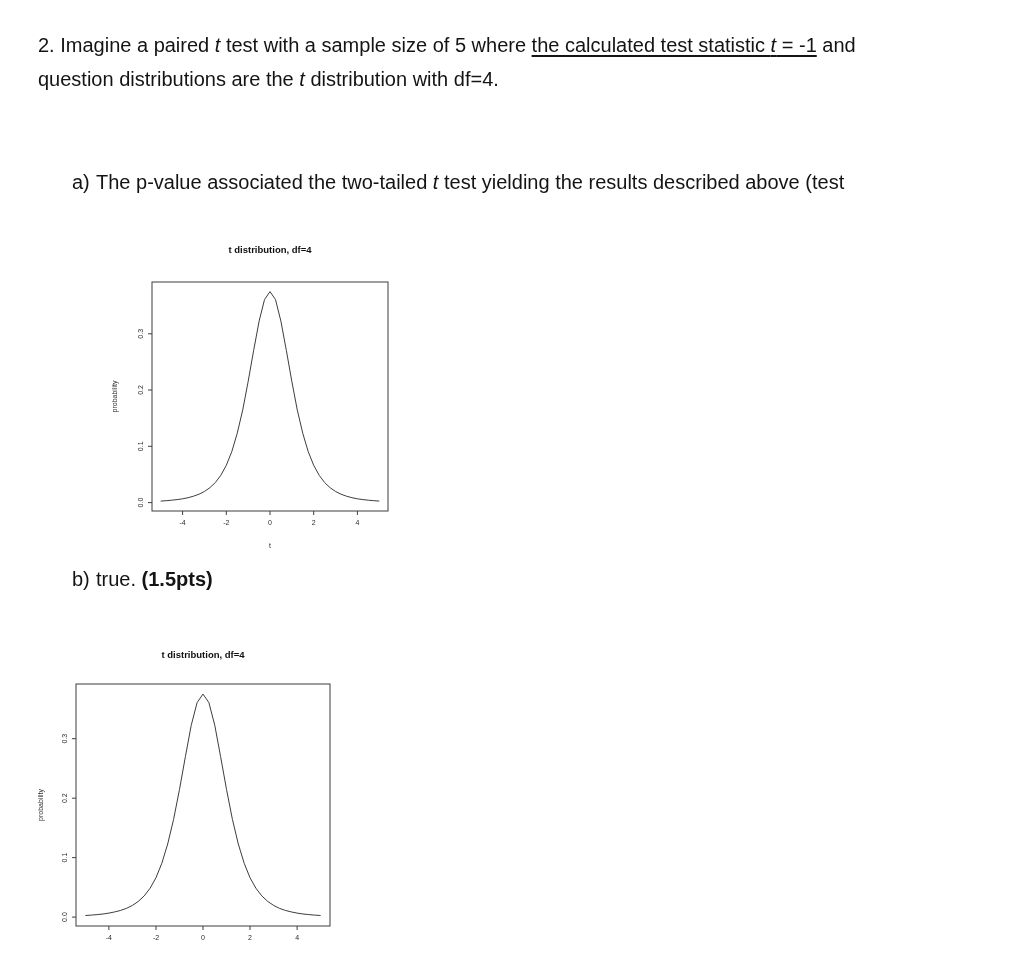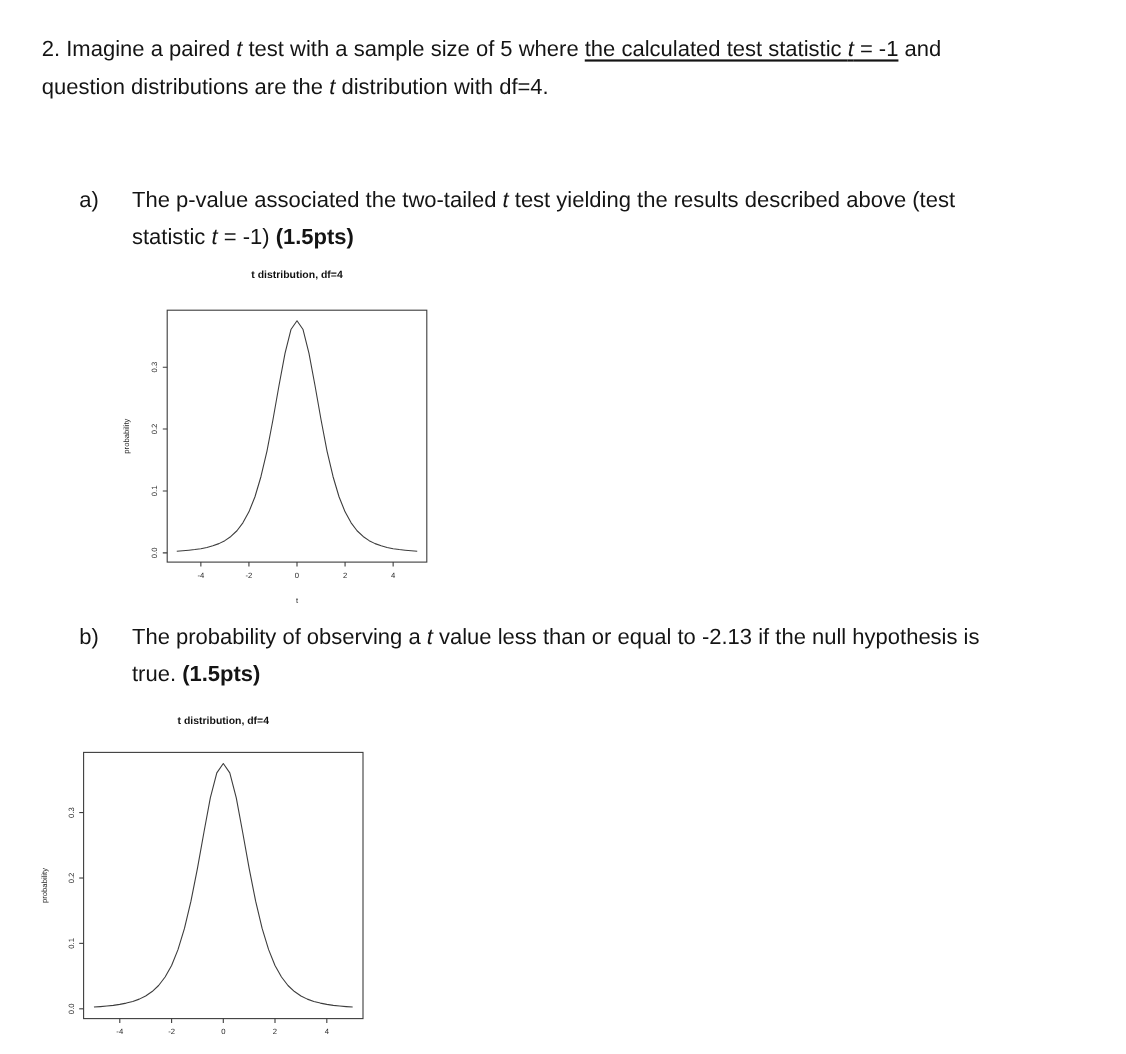--- a/index.html
+++ b/index.html
@@ -9,21 +9,21 @@
     font-family:"Liberation Sans",sans-serif;
   }
   .intro{
     position:absolute;left:38px;top:28px;
     font-size:20px;line-height:34px;white-space:nowrap;
   }
   .question{position:absolute;font-size:20px;line-height:34px;}
   .q-a{left:72px;top:165px;}
   .q-b{left:72px;top:562px;}
   .qlabel{position:absolute;left:0;top:0;}
-  .qlines{margin-left:48px;white-space:nowrap;}
+  .qlines{margin-left:24px;white-space:nowrap;}
   .line{white-space:nowrap;}
   .b{font-weight:700;}
   .i{font-style:italic;}
   .u{text-decoration:underline;text-underline-offset:3px;}
   .plot{position:absolute;text-align:right;}
   .plot svg{display:block;}
   .plot-a{left:95px;top:236px;width:320px;height:322px;}
   .plot-b{left:0px;top:640px;width:360px;height:318px;}
   .svgtick{font-family:"Liberation Sans",sans-serif;font-size:7px;fill:#2b2b2b;}
   .svgtitle{font-family:"Liberation Sans",sans-serif;font-size:9.5px;font-weight:700;fill:#101010;}
@@ -34,21 +34,20 @@
 
 <div class="intro">
     <div class="line"><span class="">2. Imagine a paired </span><span class=" i">t</span><span class=""> test with a sample size of 5 where </span><span class=" u">the calculated test statistic </span><span class=" i u">t</span><span class=" u"> = -1</span><span class=""> and</span></div>
     <div class="line"><span class="">question distributions are the </span><span class=" i">t</span><span class=""> distribution with df=4.</span></div>
   </div>
 
 <div class="question q-a">
   <span class="qlabel">a)</span>
   <div class="qlines">
       <div class="line"><span class="">The p-value associated the two-tailed </span><span class=" i">t</span><span class=""> test yielding the results described above (test</span></div>
-      <div class="line"><span class="">statistic </span><span class=" i">t</span><span class=""> = -1) </span><span class=" b">(1.5pts)</span></div>
     </div>
 </div>
 
 <div class="plot plot-a">
   <svg width="320" height="322" viewBox="0 0 320 322">
       <rect x="57" y="46" width="236" height="229" fill="none" stroke="#3d3d3d" stroke-width="1"></rect>
       <line x1="87.6" y1="275" x2="87.6" y2="279" stroke="#3d3d3d" stroke-width="1"></line>
       <text class="svgtick" text-anchor="middle" x="87.6" y="289">-4</text>
       <line x1="131.3" y1="275" x2="131.3" y2="279" stroke="#3d3d3d" stroke-width="1"></line>
       <text class="svgtick" text-anchor="middle" x="131.3" y="289">-2</text>
@@ -69,21 +68,20 @@
       <polyline points="65.7,265.1 71.2,264.7 76.7,264.2 82.1,263.6 87.6,262.8 93.1,261.7 98.5,260.2 104.0,258.2 109.4,255.5 114.9,251.7 120.4,246.5 125.8,239.3 131.3,229.3 136.8,215.6 142.2,197.4 147.7,174.1 153.1,145.8 158.6,114.7 164.1,85.2 169.5,63.6 175.0,55.6 180.5,63.6 185.9,85.2 191.4,114.7 196.9,145.8 202.3,174.1 207.8,197.4 213.2,215.6 218.7,229.3 224.2,239.3 229.6,246.5 235.1,251.7 240.6,255.5 246.0,258.2 251.5,260.2 256.9,261.7 262.4,262.8 267.9,263.6 273.3,264.2 278.8,264.7 284.3,265.1" fill="none" stroke="#3d3d3d" stroke-width="1" stroke-linejoin="round"></polyline>
       <text class="svgtitle" text-anchor="middle" x="175" y="17">t distribution, df=4</text>
       <text class="svgaxlabel" text-anchor="middle" transform="translate(22,160.5) rotate(-90)">probability</text>
       <text class="svgaxlabel" text-anchor="middle" x="175" y="312">t</text>
     </svg>
 </div>
 
 <div class="question q-b">
   <span class="qlabel">b)</span>
   <div class="qlines">
-      <div class="line"><span class="">The probability of observing a </span><span class=" i">t</span><span class=""> value less than or equal to -2.13 if the null hypothesis is</span></div>
       <div class="line"><span class="">true. </span><span class=" b">(1.5pts)</span></div>
     </div>
 </div>
 
 <div class="plot plot-b">
   <svg width="360" height="318" viewBox="0 0 360 318">
       <rect x="76" y="44" width="254" height="242" fill="none" stroke="#3d3d3d" stroke-width="1"></rect>
       <line x1="108.9" y1="286" x2="108.9" y2="290" stroke="#3d3d3d" stroke-width="1"></line>
       <text class="svgtick" text-anchor="middle" x="108.9" y="300">-4</text>
       <line x1="156.0" y1="286" x2="156.0" y2="290" stroke="#3d3d3d" stroke-width="1"></line>

